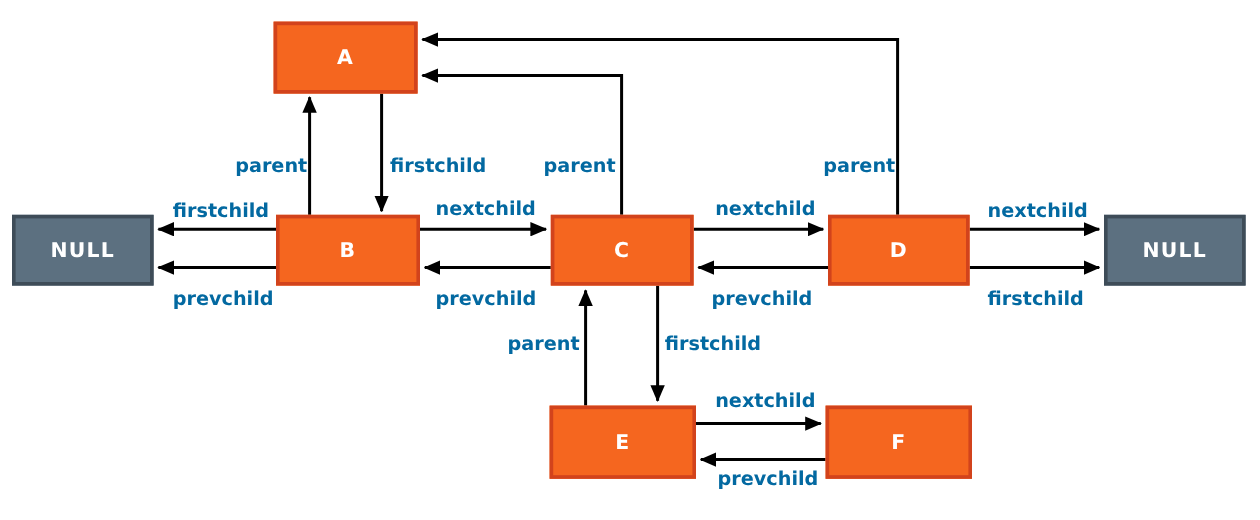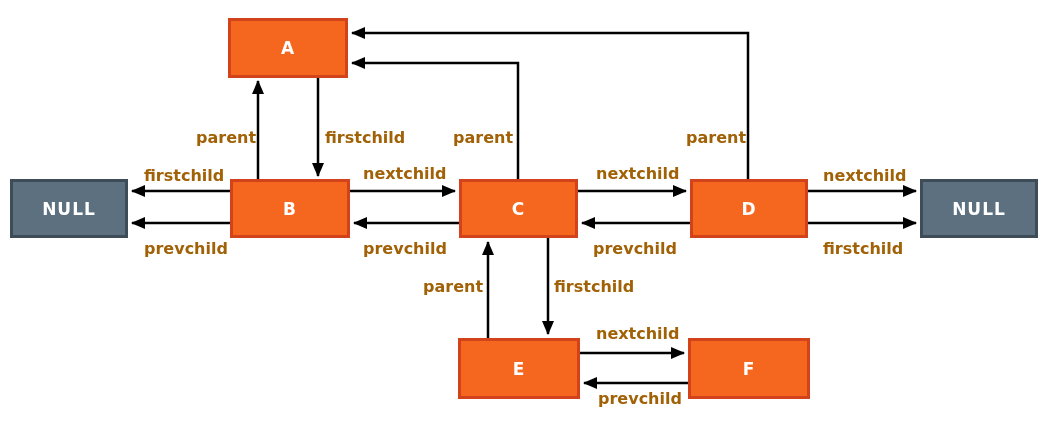--- a/index.html
+++ b/index.html
@@ -20,21 +20,21 @@
     color:#ffffff;
     font-size:17px;font-weight:600;letter-spacing:1px;
   }
   .node.null{
     border-color:var(--null-border,#3e4c58);
     background:var(--null-fill,#5c7080);
     justify-content:center;
   }
   .edge-label{
     position:absolute;
-    color:#a16207;
+    color:#0369a1;
     font-size:16px;font-weight:600;
     white-space:nowrap;
   }
 </style>
 </head>
 <body>
 
 <div class="canvas">
 
   <svg class="edges" viewBox="0 0 1050 433" xmlns="http://www.w3.org/2000/svg">

